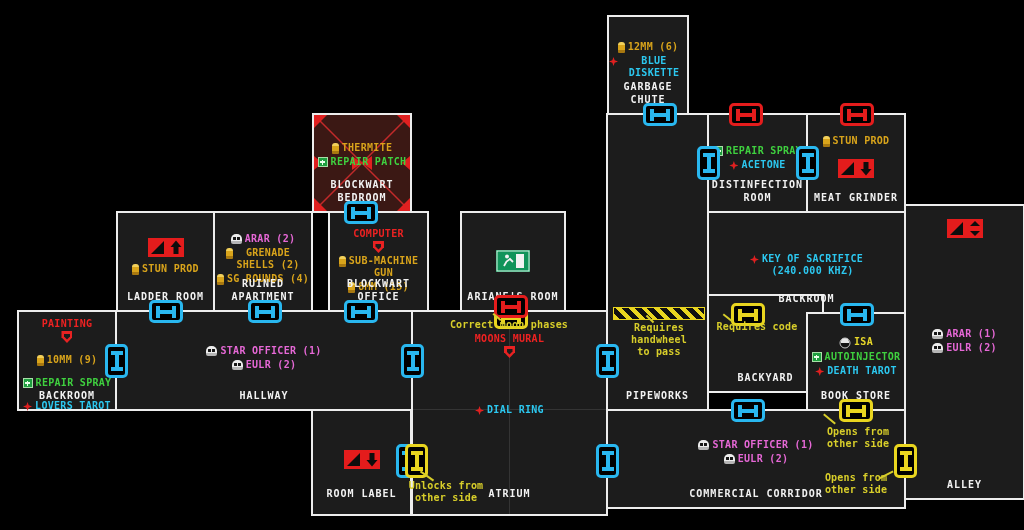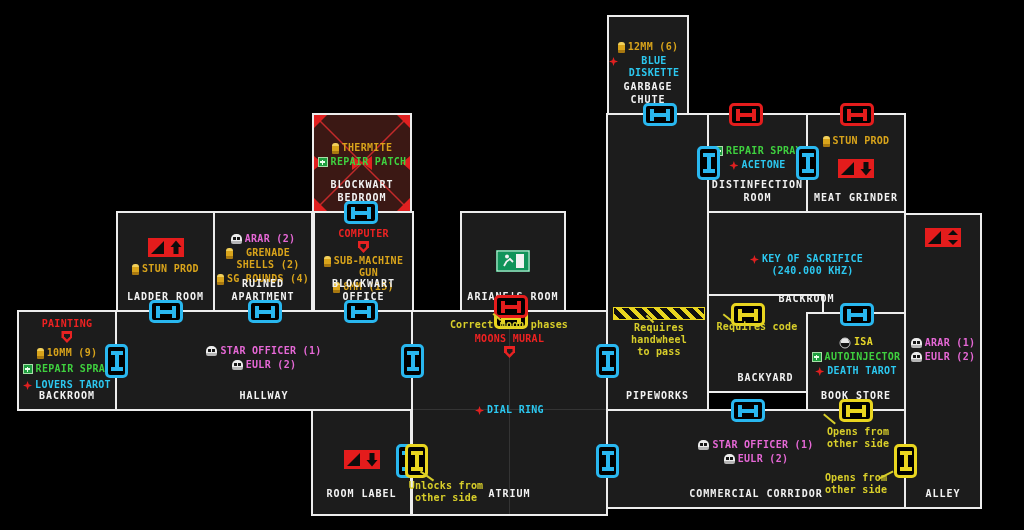--- a/index.html
+++ b/index.html
@@ -137,21 +137,21 @@
     <div class="items" style="top:20px;gap:2px">
       <div class="item c-enemy"><span class="ico i-enemy"></span><span class="t">ARAR (2)</span></div>
       <div class="item c-ammo"><span class="ico i-ammo"></span><span class="t">GRENADE
 SHELLS (2)</span></div>
       <div class="item c-ammo"><span class="ico i-ammo"></span><span class="t">SG ROUNDS (4)</span></div>
     </div>
     <div class="room-label">RUINED
 APARTMENT</div>
   </div>
 
-  <div class="room" style="left:313px;top:211px;width:101px;height:101px">
+  <div class="room" style="left:328px;top:211px;width:101px;height:101px">
     <div class="items" style="top:15px;gap:2px">
       <div class="item c-poi col"><span class="t">COMPUTER</span><span class="ico i-poi"></span></div>
       <div class="item c-ammo"><span class="ico i-ammo"></span><span class="t">SUB-MACHINE
 GUN</span></div>
       <div class="item c-ammo"><span class="ico i-ammo"></span><span class="t">8MM (15)</span></div>
     </div>
     <div class="room-label">BLOCKWART
 OFFICE</div>
   </div>
 
@@ -169,38 +169,38 @@
   </div>
 
   <div class="room" style="left:707px;top:211px;width:199px;height:103px">
     <div class="items" style="top:40px">
       <div class="item c-key"><span class="ico i-key"></span><span class="t">KEY OF SACRIFICE
 (240.000 KHZ)</span></div>
     </div>
     <div class="room-label">BACKROOM</div>
   </div>
 
-  <div class="room" style="left:904px;top:213px;width:78px;height:296px">
+  <div class="room" style="left:904px;top:204px;width:121px;height:296px">
     <div class="items" style="top:13px">
       <div class="item"><svg width="36" height="19" viewBox="0 0 36 19">
             <rect width="36" height="19" fill="#e41c1c"></rect>
             <path d="M3 16h13V3z" fill="#0d0d0d"></path>
             <path d="M28 2l5 5H23z" fill="#0d0d0d"></path>
             <path d="M28 17l5-5H23z" fill="#0d0d0d"></path>
           </svg></div>
     </div>
     <div class="items" style="top:122px">
       <div class="item c-enemy"><span class="ico i-enemy"></span><span class="t">ARAR (1)</span></div>
       <div class="item c-enemy"><span class="ico i-enemy"></span><span class="t">EULR (2)</span></div>
     </div>
     <div class="room-label">ALLEY</div>
   </div>
 
   <div class="room" style="left:17px;top:310px;width:100px;height:101px">
-    <div class="items" style="top:6px;gap:4px">
+    <div class="items" style="top:6px;gap:11px">
       <div class="item c-poi col"><span class="t">PAINTING</span><span class="ico i-poi"></span></div>
       <div class="item c-ammo"><span class="ico i-ammo"></span><span class="t">10MM (9)</span></div>
       <div class="item c-health"><span class="ico i-health"></span><span class="t">REPAIR SPRAY</span></div>
       <div class="item c-key"><span class="ico i-key"></span><span class="t">LOVERS TAROT</span></div>
     </div>
     <div class="room-label">BACKROOM</div>
   </div>
 
   <div class="room" style="left:115px;top:310px;width:298px;height:101px">
     <div class="items" style="top:33px">

